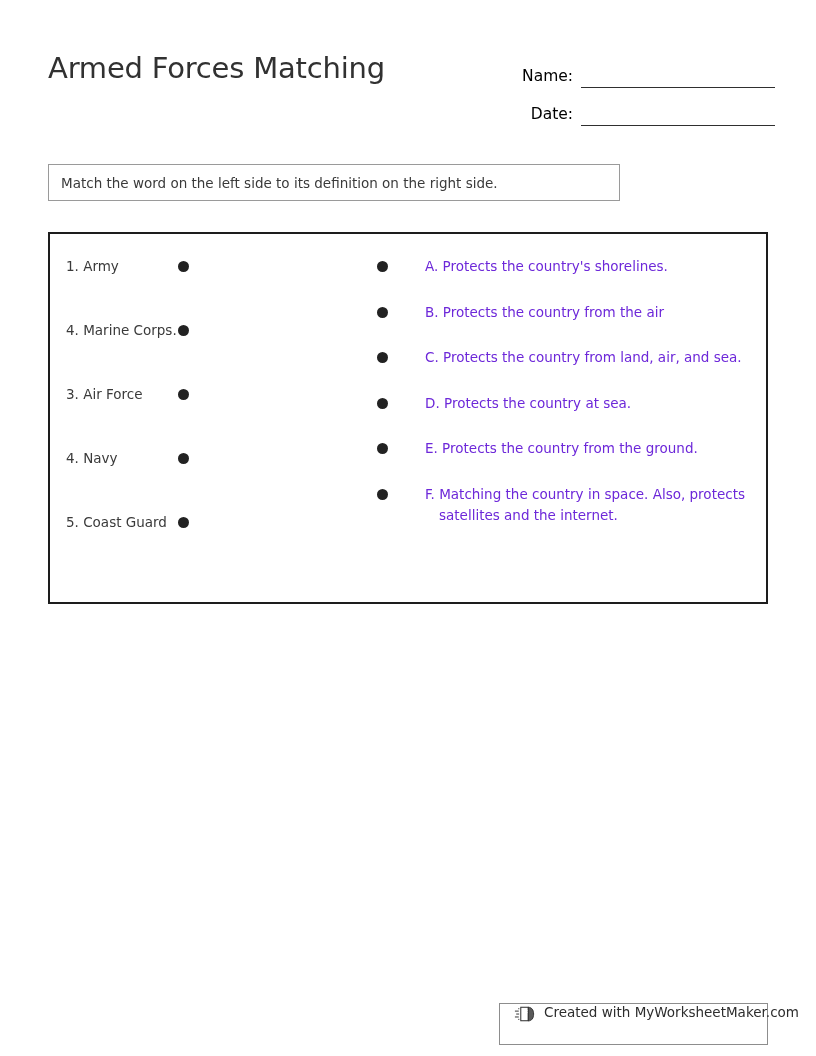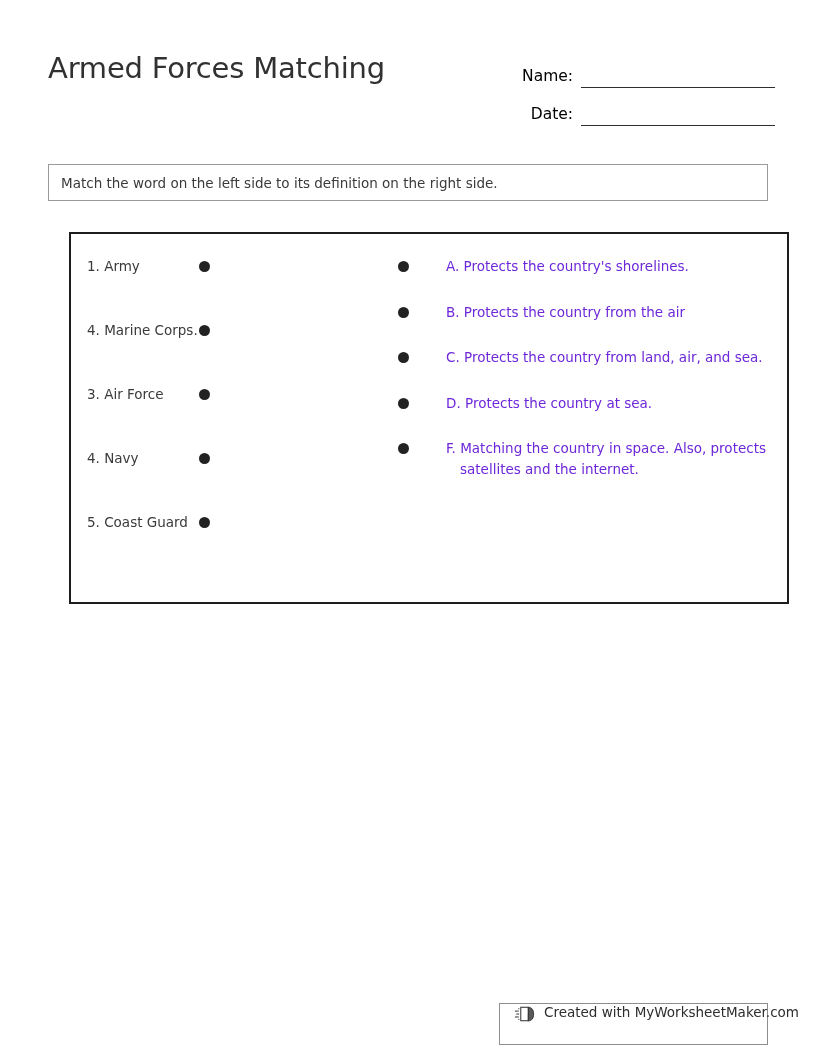--- a/index.html
+++ b/index.html
@@ -66,21 +66,21 @@
     flex: 1;
     border-bottom: 1.4px solid #2f2f2f;
     height: 22px;
   }
 
   
   .instruction-box {
     position: absolute;
     left: 48px;
     top: 164px;
-    width: 720px;
+    width: 572px;
     height: 37px;
     box-sizing: border-box;
     border: 1px solid #9a9a9a;
     background: #ffffff;
     display: flex;
     align-items: center;
     padding-left: 12px;
   }
   .instruction-text {
     font-size: 13.5px;
@@ -91,21 +91,20 @@
   
   .matching-box {
     position: absolute;
     left: 48px;
     top: 232px;
     width: 720px;
     height: 372px;
     box-sizing: border-box;
     border: 2px solid #1d1d1d;
     background: #ffffff;
-    margin-left: 21px;
   }
   .columns {
     position: absolute;
     inset: 0;
   }
 
   
   .left-col {
     position: absolute;
     left: 16px;
@@ -255,20 +254,24 @@
           <div class="right-dot"></div>
           <div class="right-text">B. Protects the country from the air</div>
         </div>
         <div class="right-item">
           <div class="right-dot"></div>
           <div class="right-text">C. Protects the country from land, air, and sea.</div>
         </div>
         <div class="right-item">
           <div class="right-dot"></div>
           <div class="right-text">D. Protects the country at sea.</div>
+        </div>
+        <div class="right-item">
+          <div class="right-dot"></div>
+          <div class="right-text">E. Protects the country from the ground.</div>
         </div>
         <div class="right-item">
           <div class="right-dot"></div>
           <div class="right-text">F. Matching the country in space. Also, protects satellites and the internet.</div>
         </div>
       </div>
 
     </div>
   </div>
 

